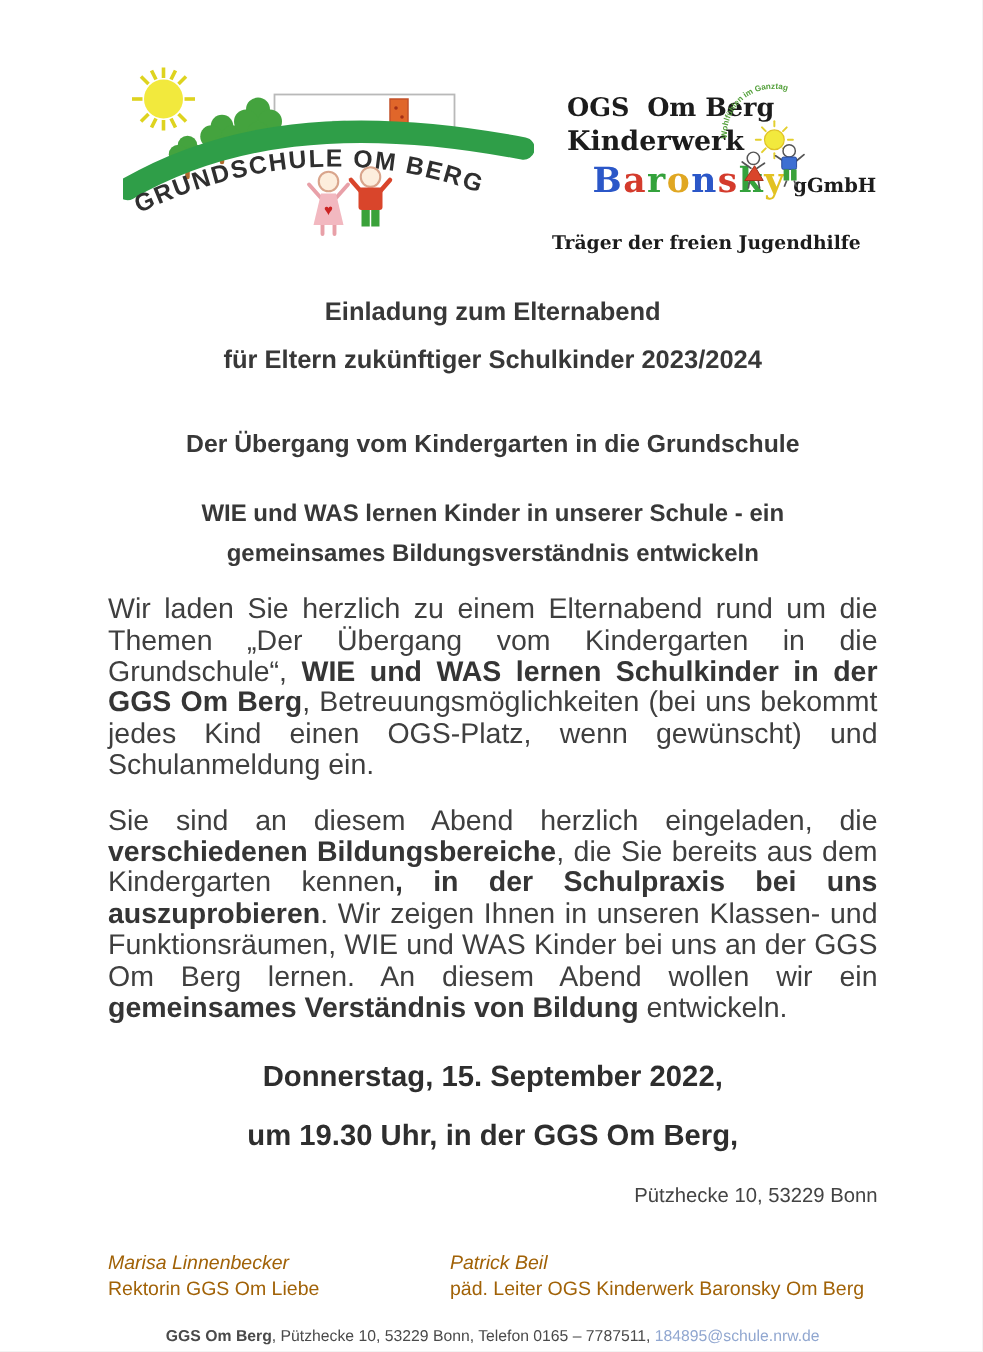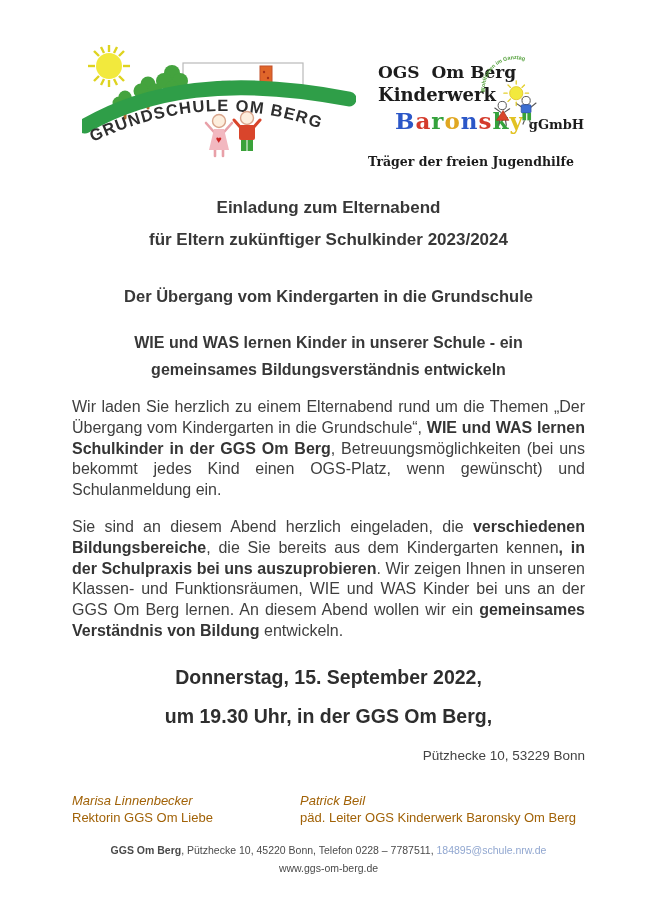--- a/index.html
+++ b/index.html
@@ -29,21 +29,21 @@
   
   .content { padding:0 70px 0 72px; }
   .h-center { text-align:center; font-weight:bold; color:#383838; }
   .title-1 { margin-top:20px; font-size:17px; }
   .title-2 { margin-top:12px; font-size:17px; }
   .subtitle { margin-top:37px; font-size:16.5px; }
   .topic { margin-top:23px; font-size:16px; line-height:27px; }
 
   
   .salutation { margin-top:28px; font-size:14.3px; color:#3f3f3f; }
-  .para { margin-top:14px; font-size:16px; line-height:20.8px; text-align:justify; color:#3f3f3f; }
+  .para { margin-top:14px; font-size:19px; line-height:20.8px; text-align:justify; color:#3f3f3f; }
   .para + .para { margin-top:16px; }
   .seg-bold { font-weight:bold; color:#353535; }
 
   
   .event-line { text-align:center; font-weight:bold; color:#2e2e2e; font-size:19.5px; }
   .event-date { margin-top:24px; }
   .event-time { margin-top:16px; }
   .u { text-decoration-thickness:2px; text-underline-offset:4px; }
   .event-address { margin-top:20px; text-align:right; font-size:13.5px; color:#434343; }
 
@@ -236,18 +236,18 @@
         <div class="sig-name">Marisa Linnenbecker</div>
         <div class="sig-role">Rektorin GGS Om Liebe</div>
       </div>
       <div>
         <div class="sig-name">Patrick Beil</div>
         <div class="sig-role">päd. Leiter OGS Kinderwerk Baronsky Om Berg</div>
       </div>
     </div>
 
     <div class="footer">
-      <span class="footer-org">GGS Om Berg</span><span>, Pützhecke 10, 45220 Bonn, Telefon 0228 – 7787511, </span><span class="footer-email">184895@schule.nrw.de</span>
+      <span class="footer-org">GGS Om Berg</span><span>, Pützhecke 10, 53229 Bonn, Telefon 0165 – 7787511, </span><span class="footer-email">184895@schule.nrw.de</span>
     </div>
     <div class="footer-web">www.ggs-om-berg.de</div>
 
   </div>
 </div>
 
 </body></html>

